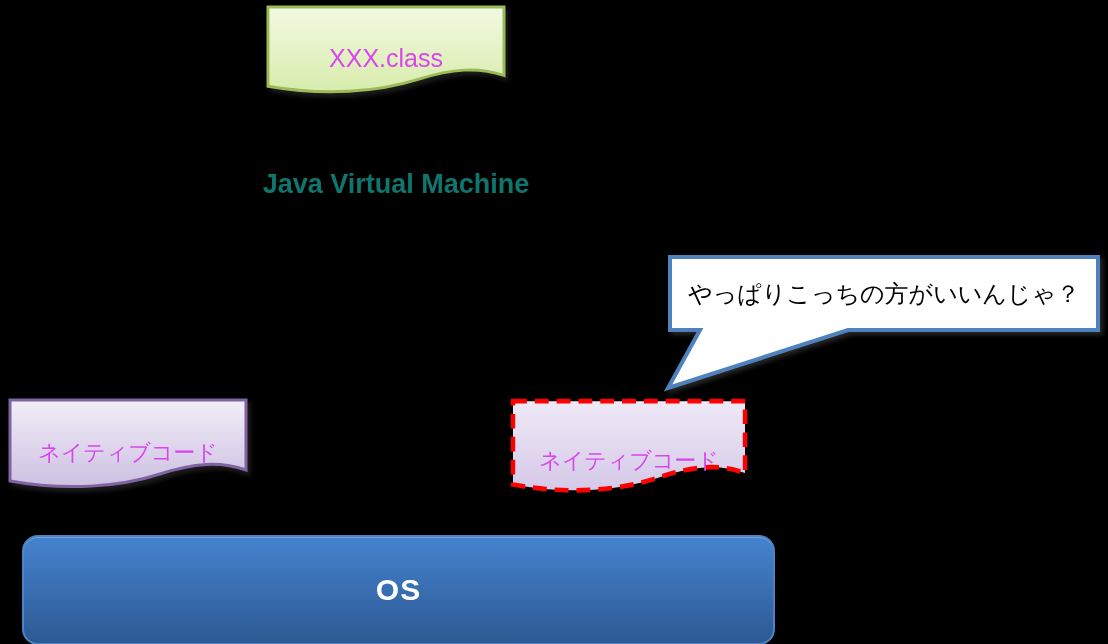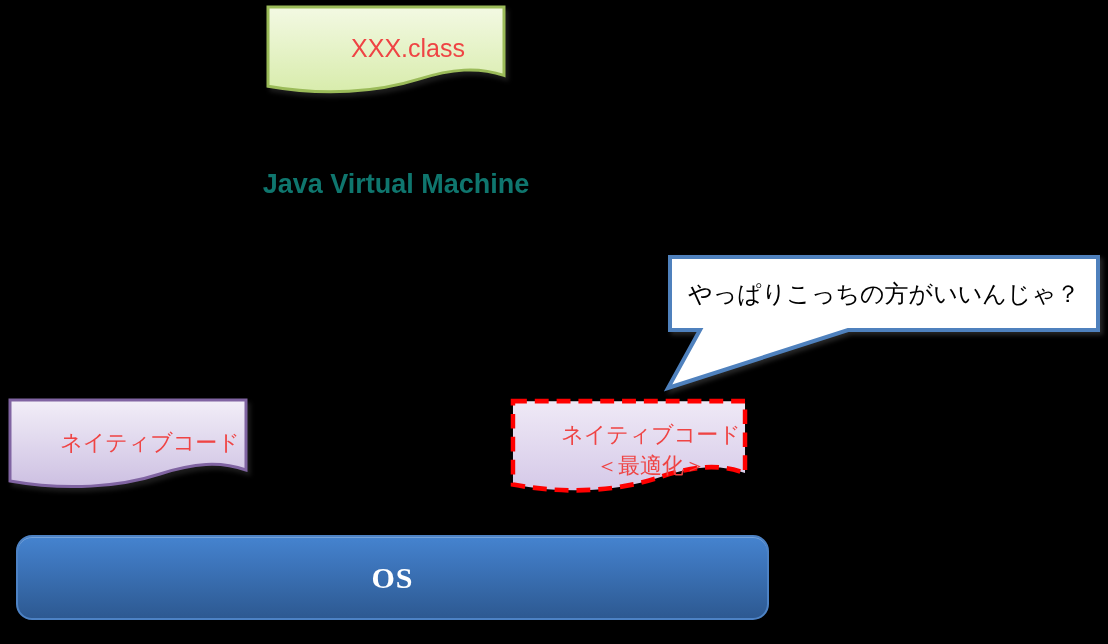--- a/index.html
+++ b/index.html
@@ -3,23 +3,23 @@
 <meta charset="utf-8">
 <style>
   html,body{margin:0;padding:0;background:#000;}
   .stage{
     position:relative;width:1108px;height:644px;background:#000000;
     font-family:"Liberation Sans","DejaVu Sans",sans-serif;overflow:hidden;
   }
   .abs{position:absolute;}
   .doc-svg{position:absolute;left:0;top:0;width:100%;height:100%;}
   .doc-label{
-    position:absolute;left:0;top:8px;width:100%;height:72px;
+    position:absolute;left:0;top:18px;width:100%;height:72px;
     display:flex;align-items:center;justify-content:center;
-    color:#ef4444;font-size:22px;white-space:nowrap;margin-left:22px;
+    color:#d946ef;font-size:22px;white-space:nowrap;
   }
   
   .class-doc{left:266px;top:5px;width:240px;height:93px;}
   .class-doc .doc-label{font-size:25px;height:70px;}
   
   .jvm-title{
     left:160px;top:166px;width:472px;height:36px;
     display:flex;align-items:center;justify-content:center;
     color:#0f766e;font-size:27px;font-weight:700;white-space:nowrap;
   }
@@ -33,25 +33,25 @@
   
   .native-doc{left:8px;top:398px;width:240px;height:95px;}
   .native-doc .doc-label{font-size:22px;height:74px;}
   
   .opt-doc{left:510px;top:398px;width:238px;height:99px;}
   .opt-doc .doc-label{
     height:88px;flex-direction:column;line-height:31px;font-size:22px;
   }
   
   .os-bar{
-    left:16px;top:535px;width:753px;height:85px;
+    left:22px;top:535px;width:753px;height:110px;
     background:linear-gradient(to bottom,#4583cf 0%,#3a70b4 45%,#2d5991 100%);
     border:2px solid #4d82c4;border-radius:16px;box-sizing:border-box;
     box-shadow:inset 0 1px 0 rgba(255,255,255,0.25);
-    display:flex;align-items:center;justify-content:center;font-family:Liberation Serif, serif;
+    display:flex;align-items:center;justify-content:center;
   }
   .os-label{color:#ffffff;font-size:30px;font-weight:700;letter-spacing:1px;}
   .shadowed{filter:drop-shadow(3px 4px 2px rgba(90,90,90,0.30));}
 </style>
 </head>
 <body>
 
 <div class="stage">
 
   <svg width="0" height="0" style="position:absolute">
@@ -93,21 +93,20 @@
     </svg>
     <div class="doc-label">ネイティブコード</div>
   </div>
 
   <div class="abs opt-doc">
     <svg class="doc-svg" viewBox="0 0 240 95" preserveAspectRatio="none">
       <path d="M3,3 H237 V72 C211,63 185,65 151,76 C111,89 58,93 3,83 Z" fill="url(#gPurpleDash)" stroke="#ff0000" stroke-width="4.5" stroke-dasharray="14 8"></path>
     </svg>
     <div class="doc-label">
       <span>ネイティブコード</span>
-      <span>＜最適化＞</span>
     </div>
   </div>
 
   <div class="abs os-bar">
     <span class="os-label">OS</span>
   </div>
 
 </div>
 
 </body></html>

